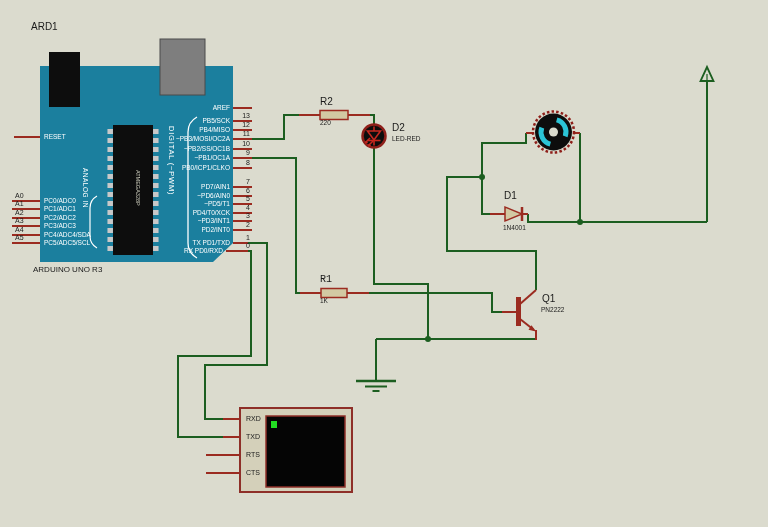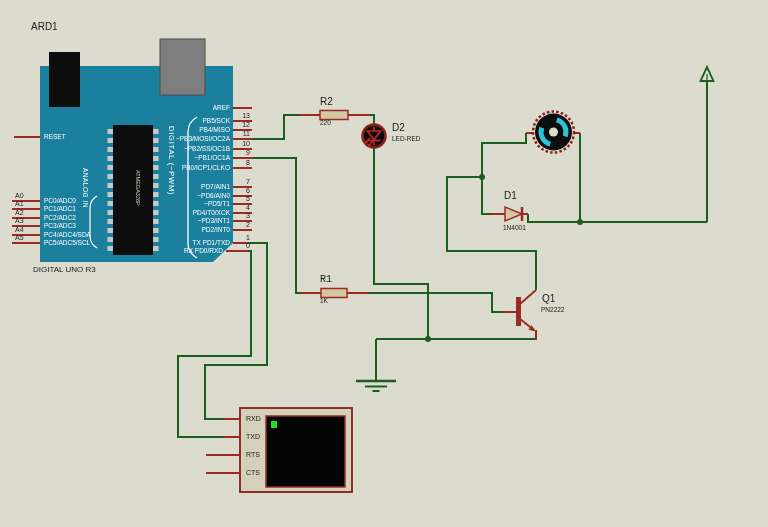--- a/index.html
+++ b/index.html
@@ -164,21 +164,21 @@
       <line x1="223" y1="437" x2="240" y2="437" stroke="#9B2B20" stroke-width="2"></line>
       <line x1="206" y1="455" x2="240" y2="455" stroke="#9B2B20" stroke-width="2"></line>
       <line x1="206" y1="473" x2="240" y2="473" stroke="#9B2B20" stroke-width="2"></line>
       <rect x="240" y="408" width="112" height="84" fill="#D4D0BA" stroke="#8E2F28" stroke-width="2"></rect>
       <rect x="266" y="416" width="79" height="71" fill="#050505" stroke="#8E2F28" stroke-width="1.5"></rect>
       <rect x="271" y="421" width="6" height="7" fill="#22DD22"></rect>
     </g>
   </svg>
 
   <div class="lbl" style="left:31px; top:21px; font-size:10px;">ARD1</div>
-  <div class="lbl" style="left:33px; top:265px; font-size:8px;">DIGITAL UNO R3</div>
+  <div class="lbl" style="left:33px; top:265px; font-size:8px;">ARDUINO UNO R3</div>
 
   <div class="rlbl" style="left:44px; width:40px; top:133px; text-align:left;">RESET</div>
   <div class="vtext" style="left:89px; top:168px; font-size:6.5px; letter-spacing:0.5px;">ANALOG IN</div>
   <div class="vtext" style="left:176px; top:126px; font-size:7.5px; letter-spacing:0.8px;">DIGITAL (~PWM)</div>
   <div class="vtext" style="left:141px; top:170px; font-size:5.5px; color:#c9c9b9;">ATMEGA328P</div>
 
   <div class="rlbl" style="top:104px;">AREF</div>
   <div class="rlbl" style="top:117px;">PB5/SCK</div>
   <div class="rlbl" style="top:126px;">PB4/MISO</div>
   <div class="rlbl" style="top:135px;">~PB3/MOSI/OC2A</div>

